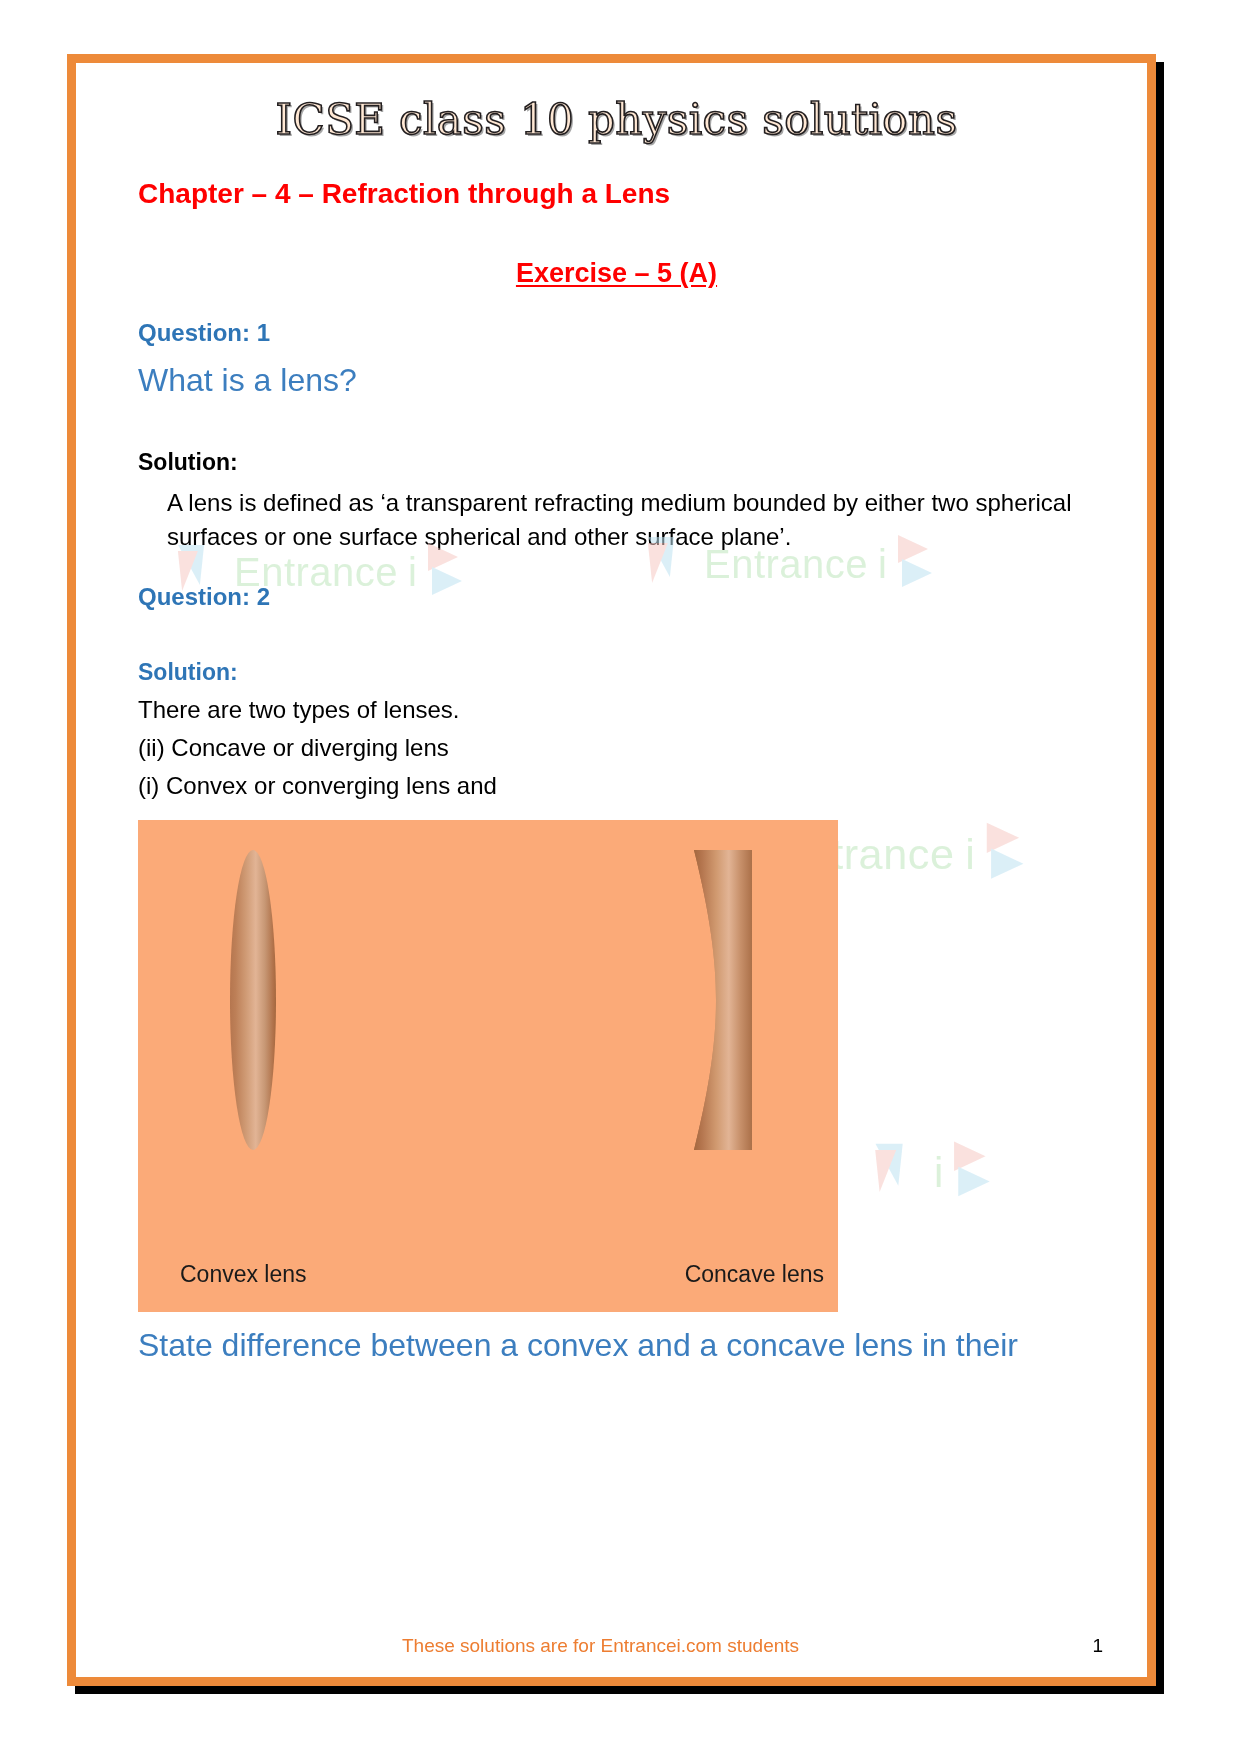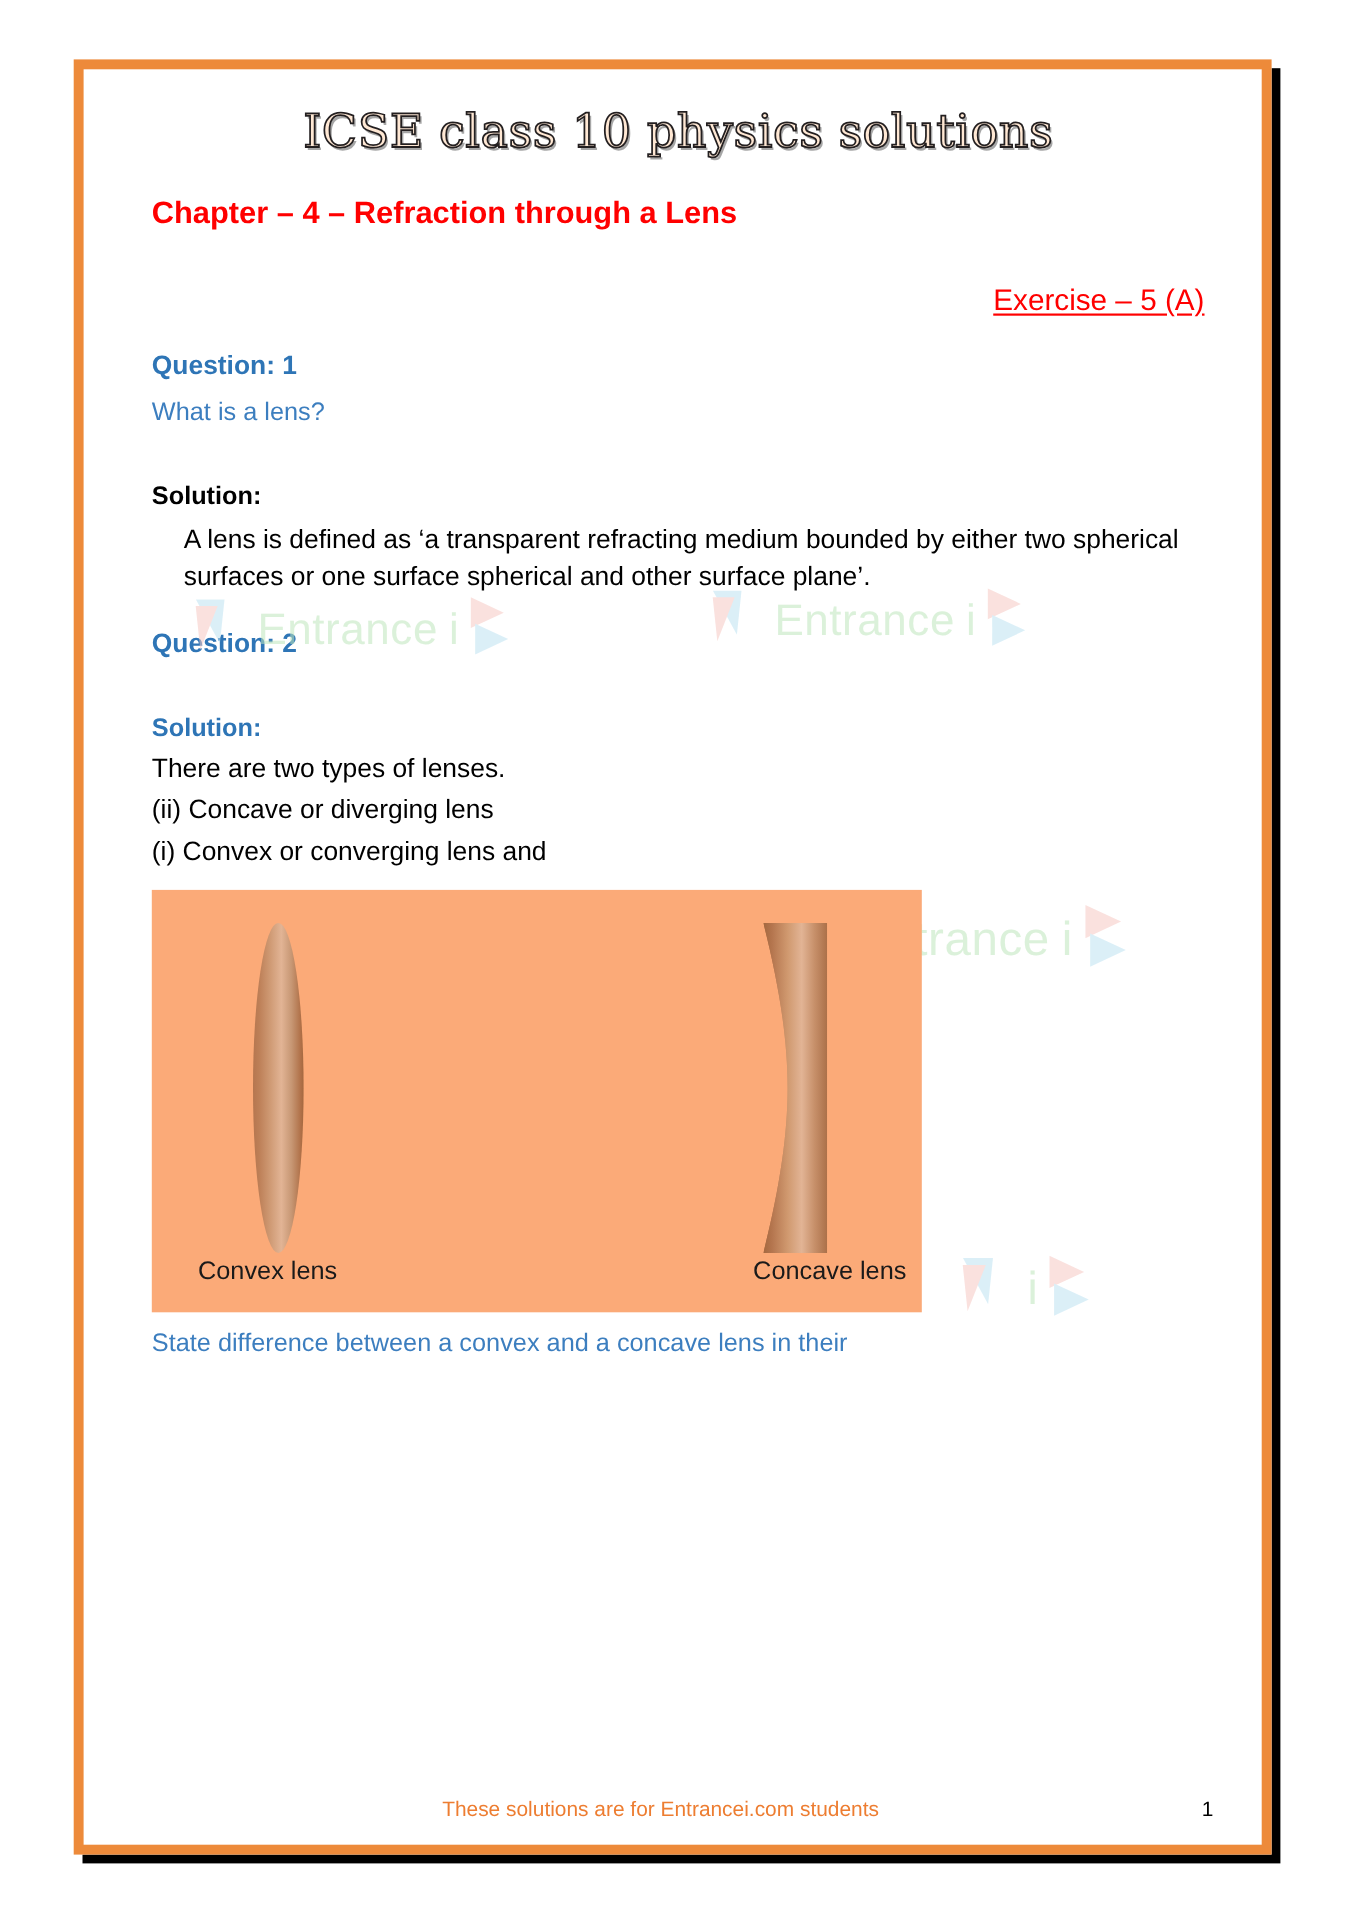--- a/index.html
+++ b/index.html
@@ -133,37 +133,37 @@
 
   .chapter-title {
     text-align: left;
     font-size: 28px;
     font-weight: bold;
     color: #FF0000;
     margin-top: 34px;
   }
 
   .exercise-title {
-    text-align: right;
+    text-align: center;
     font-size: 27px;
-    font-weight: normal;
+    font-weight: bold;
     color: #FF0000;
     margin-top: 48px;
   }
   .exercise-title span { text-decoration: underline; text-underline-offset: 3px; }
 
   
   .q-head {
     font-size: 24px;
     font-weight: bold;
     color: #2E75B6;
     margin-top: 30px;
   }
   .q-text {
-    font-size: 23px;
+    font-size: 32px;
     color: #3C7EBF;
     margin-top: 12px;
     line-height: 1.32;
   }
   .sol-head-black {
     font-size: 23px;
     font-weight: bold;
     color: #000000;
     margin-top: 48px;
   }
@@ -183,21 +183,21 @@
   .body-line {
     font-size: 24px;
     color: #000000;
     margin-top: 10px;
   }
 
   
   .figure {
     position: relative;
     width: 700px;
-    height: 384px;
+    height: 492px;
     margin-top: 20px;
     background: #FBAA78;
     overflow: hidden;
   }
   .lens-convex {
     position: absolute;
     left: 92px;
     top: 30px;
     width: 46px;
     height: 300px;

